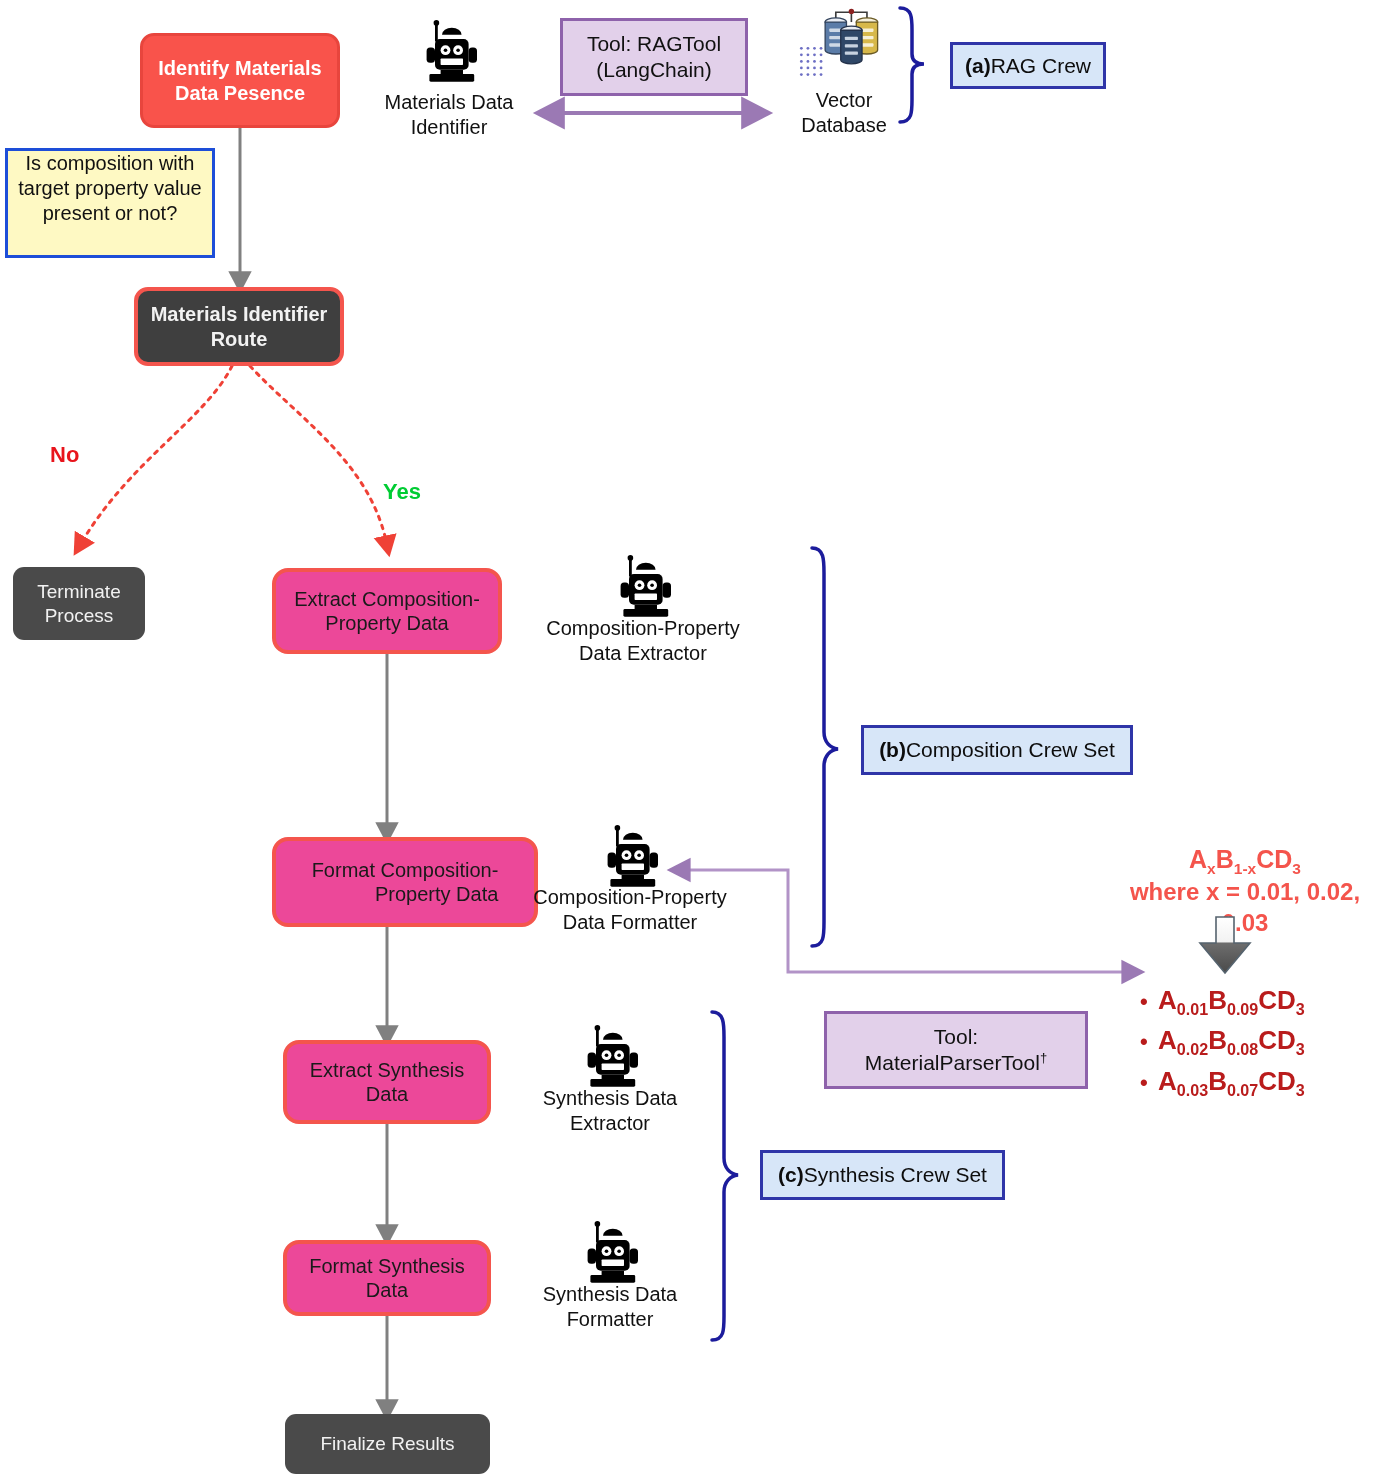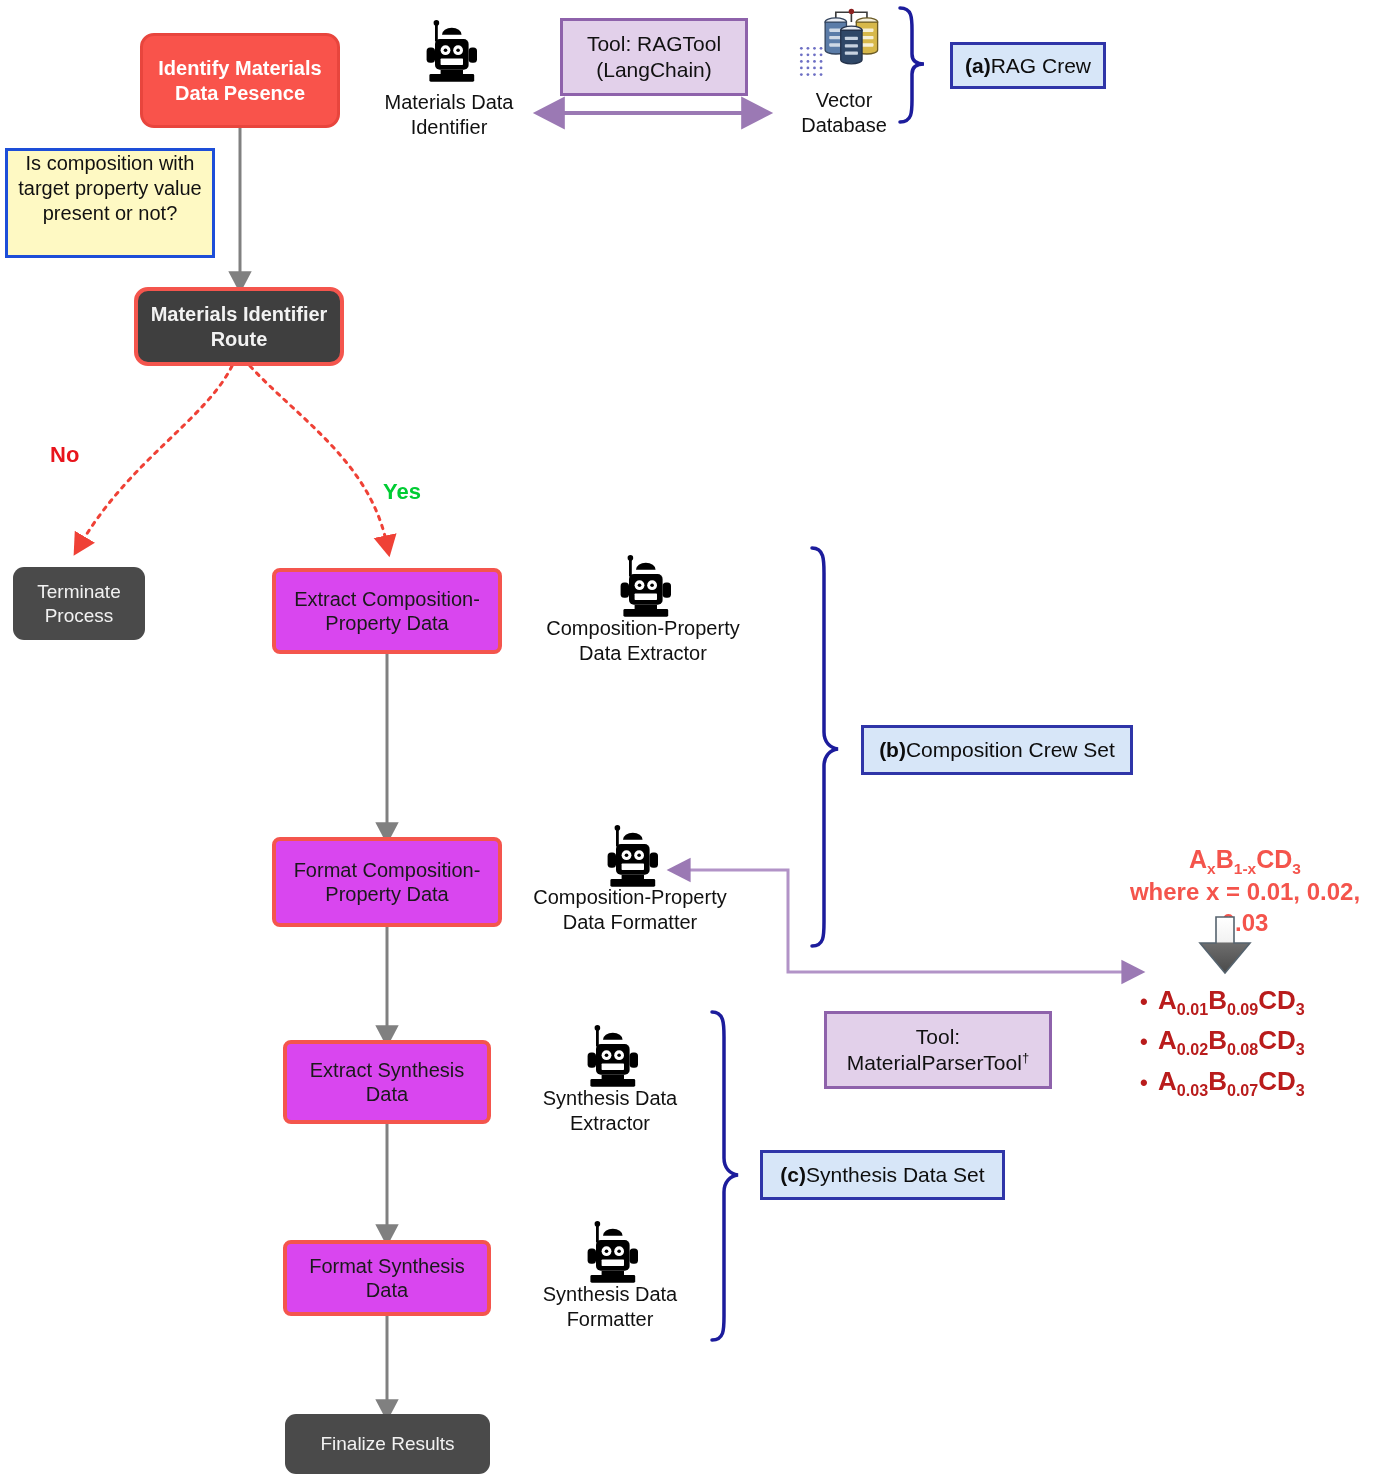--- a/index.html
+++ b/index.html
@@ -44,23 +44,23 @@
   }
   .node-dark{
     background:#4a4a4a;
     border:none;
     border-radius:11px;
     color:#f2f2f2;
     font-size:19px;
     font-weight:normal;
   }
   .node-white{
-    background:#d946ef;
+    background:#ec4899;
     border:4px solid #f4554d;
-    border-radius:8px;
+    border-radius:16px;
     color:#1a1a1a;
     font-size:20px;
     font-weight:normal;
   }
   .note-box{
     position:absolute;
     background:#fef9c3;
     border:3px solid #1d4ed8;
     box-sizing:border-box;
     display:flex;
@@ -217,21 +217,21 @@
   <div class="node node-dark" style="left:13px;top:567px;width:132px;height:73px;">
     <span style="white-space:pre-line">Terminate
 Process</span>
   </div>
 
   <div class="node node-white" style="left:272px;top:568px;width:230px;height:86px;">
     <span style="white-space:pre-line">Extract Composition-
 Property Data</span>
   </div>
 
-  <div class="node node-white" style="left:272px;top:837px;width:230px;height:90px;">
+  <div class="node node-white" style="left:272px;top:837px;width:266px;height:90px;text-align:right;">
     <span style="white-space:pre-line">Format Composition-
 Property Data</span>
   </div>
 
   <div class="node node-white" style="left:283px;top:1040px;width:208px;height:84px;">
     <span style="white-space:pre-line">Extract Synthesis
 Data</span>
   </div>
 
   <div class="node node-white" style="left:283px;top:1240px;width:208px;height:76px;">
@@ -458,38 +458,38 @@
   <div class="agent-label" style="left:530px;top:1282px;width:160px;">
     <span style="white-space:pre-line">Synthesis Data
 Formatter</span>
   </div>
 
   <div class="tool-box" style="left:560px;top:18px;width:188px;height:78px;">
     <span style="white-space:pre-line">Tool: RAGTool
 (LangChain)</span>
   </div>
 
-  <div class="tool-box" style="left:824px;top:1011px;width:228px;height:78px;flex-direction:column;">
+  <div class="tool-box" style="left:824px;top:1011px;width:264px;height:78px;flex-direction:column;">
     <span>Tool:</span>
     <span><span>MaterialParserTool</span><sup>†</sup></span>
   </div>
 
   <div class="crew-box" style="left:950px;top:42px;width:156px;height:47px;">
     <b>(a)</b>
       <span> RAG Crew</span>
   </div>
 
   <div class="crew-box" style="left:861px;top:725px;width:272px;height:50px;">
     <b>(b)</b>
       <span> Composition Crew Set</span>
   </div>
 
   <div class="crew-box" style="left:760px;top:1150px;width:245px;height:50px;">
     <b>(c)</b>
-      <span> Synthesis Data Set</span>
+      <span> Synthesis Crew Set</span>
   </div>
 
   <div class="formula-red" style="left:1110px;top:843px;width:270px;">
     <div class="l1">
       <span>A</span><sub>x</sub><span>B</span><sub>1-x</sub><span>CD</span><sub>3</sub>
     </div>
     <div class="l2">where x = 0.01, 0.02, 0.03</div>
   </div>
 
   <div class="abs" style="left:1196px;top:915px;">

